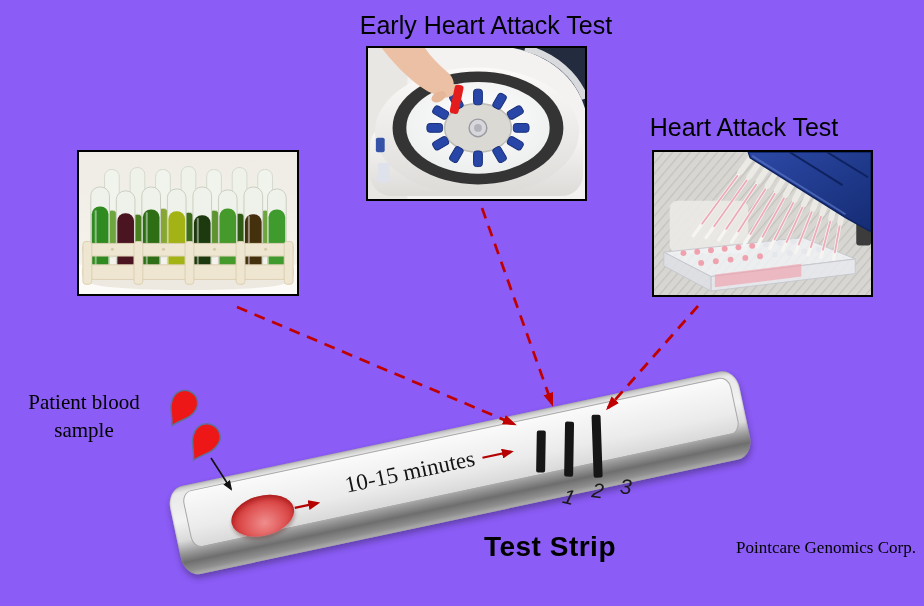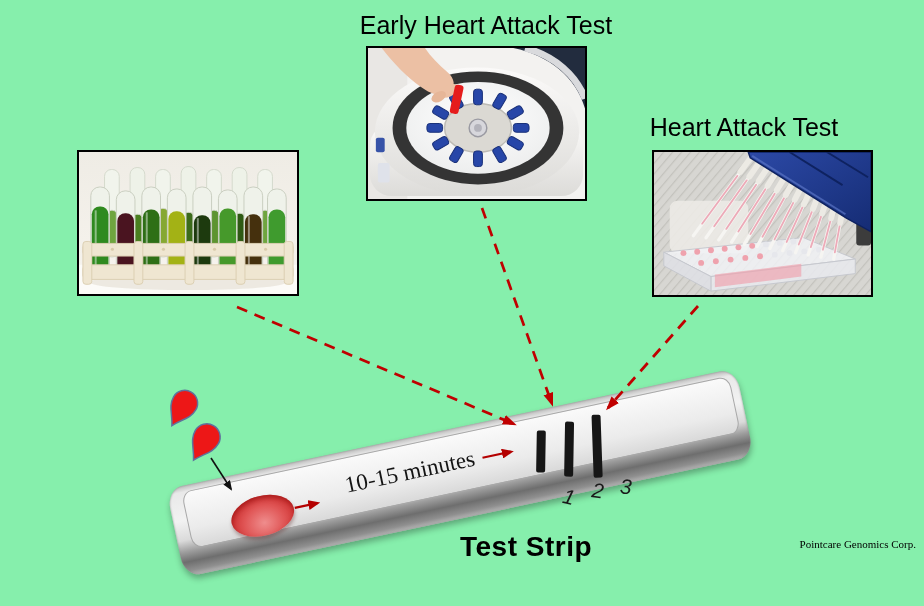--- a/index.html
+++ b/index.html
@@ -1,16 +1,16 @@
 <!DOCTYPE html>
 <html><head>
 <meta charset="utf-8">
 <style>
   html,body{margin:0;padding:0;background:#fff;}
-  #canvas{position:relative;width:924px;height:606px;background:#86efac;overflow:hidden;
+  #canvas{position:relative;width:924px;height:606px;background:#8b5cf6;overflow:hidden;
           font-family:"Liberation Sans",sans-serif;color:#000;}
 
   .title{position:absolute;font-size:25px;line-height:26px;text-align:center;white-space:nowrap;}
   .t-early{left:306px;top:12px;width:360px;}
   .t-cardiac{left:40px;top:114px;width:300px;}
   .t-heart{left:594px;top:114px;width:300px;}
 
   .photo{position:absolute;border:2px solid #000;background:#fff;box-sizing:border-box;}
   .photo svg{display:block;width:100%;height:100%;}
   .p-tubes{left:77px;top:150px;width:222px;height:146px;}
@@ -41,24 +41,24 @@
   .band{position:absolute;width:9px;border-radius:2px;background:#161616;}
   .band-1{left:364px;top:20px;height:42px;transform:rotate(13deg);}
   .band-2{left:392px;top:17px;height:55px;transform:rotate(13deg);}
   .band-3{left:420px;top:16px;height:63px;transform:rotate(10deg);}
 
   .band-num{position:absolute;font-size:21px;font-style:italic;color:#1a1a1a;}
   .n-1{left:563px;top:485px;transform:rotate(14deg);}
   .n-2{left:592px;top:479px;transform:rotate(8deg);}
   .n-3{left:620px;top:475px;transform:rotate(4deg);}
 
-  .strip-title{position:absolute;left:436px;top:531px;width:180px;text-align:center;
+  .strip-title{position:absolute;left:436px;top:531px;width:180px;text-align:right;
         font-size:28px;font-weight:700;letter-spacing:.5px;}
   .credit{position:absolute;left:700px;top:538px;width:216px;text-align:right;
-        font-family:"Liberation Serif",serif;font-size:11px;}
+        font-family:"Liberation Serif",serif;font-size:17px;}
 
   .overlay{position:absolute;left:0;top:0;width:924px;height:606px;pointer-events:none;}
 </style>
 </head>
 <body>
 
 <div id="canvas">
 
   <div class="title t-early">Early Heart Attack Test</div>
   <div class="title t-heart">Heart Attack Test</div>
@@ -292,20 +292,24 @@
           </g>
       </g>
 
       <path d="M96,0 L221,0 L221,82 L196,68 L98,6 Z" fill="url(#pipBlue)" stroke="#0e2260" stroke-width="1.5"></path>
       <line x1="138" y1="0" x2="192" y2="34" stroke="#0e2260" stroke-width="2"></line>
       <line x1="176" y1="0" x2="218" y2="26" stroke="#0e2260" stroke-width="2"></line>
       <line x1="100" y1="4" x2="195" y2="64" stroke="#5a74c4" stroke-width="2" opacity="0.7"></line>
     </svg>
   </div>
 
+  <div class="blood-label">
+    <div>Patient blood</div>
+    <div>sample</div>
+  </div>
 
   <div class="strip">
     <div class="slab"></div>
     <div class="slab-face"></div>
     <div class="blood-spot"></div>
     <svg class="mini-arrow ma-1" width="34" height="14">
       <defs>
           <marker id="mra1" markerUnits="userSpaceOnUse" markerWidth="12" markerHeight="10" refX="9" refY="5" orient="auto">
             <path d="M0,0 L12,5 L0,10 Z" fill="#B40000"></path>
           </marker>

